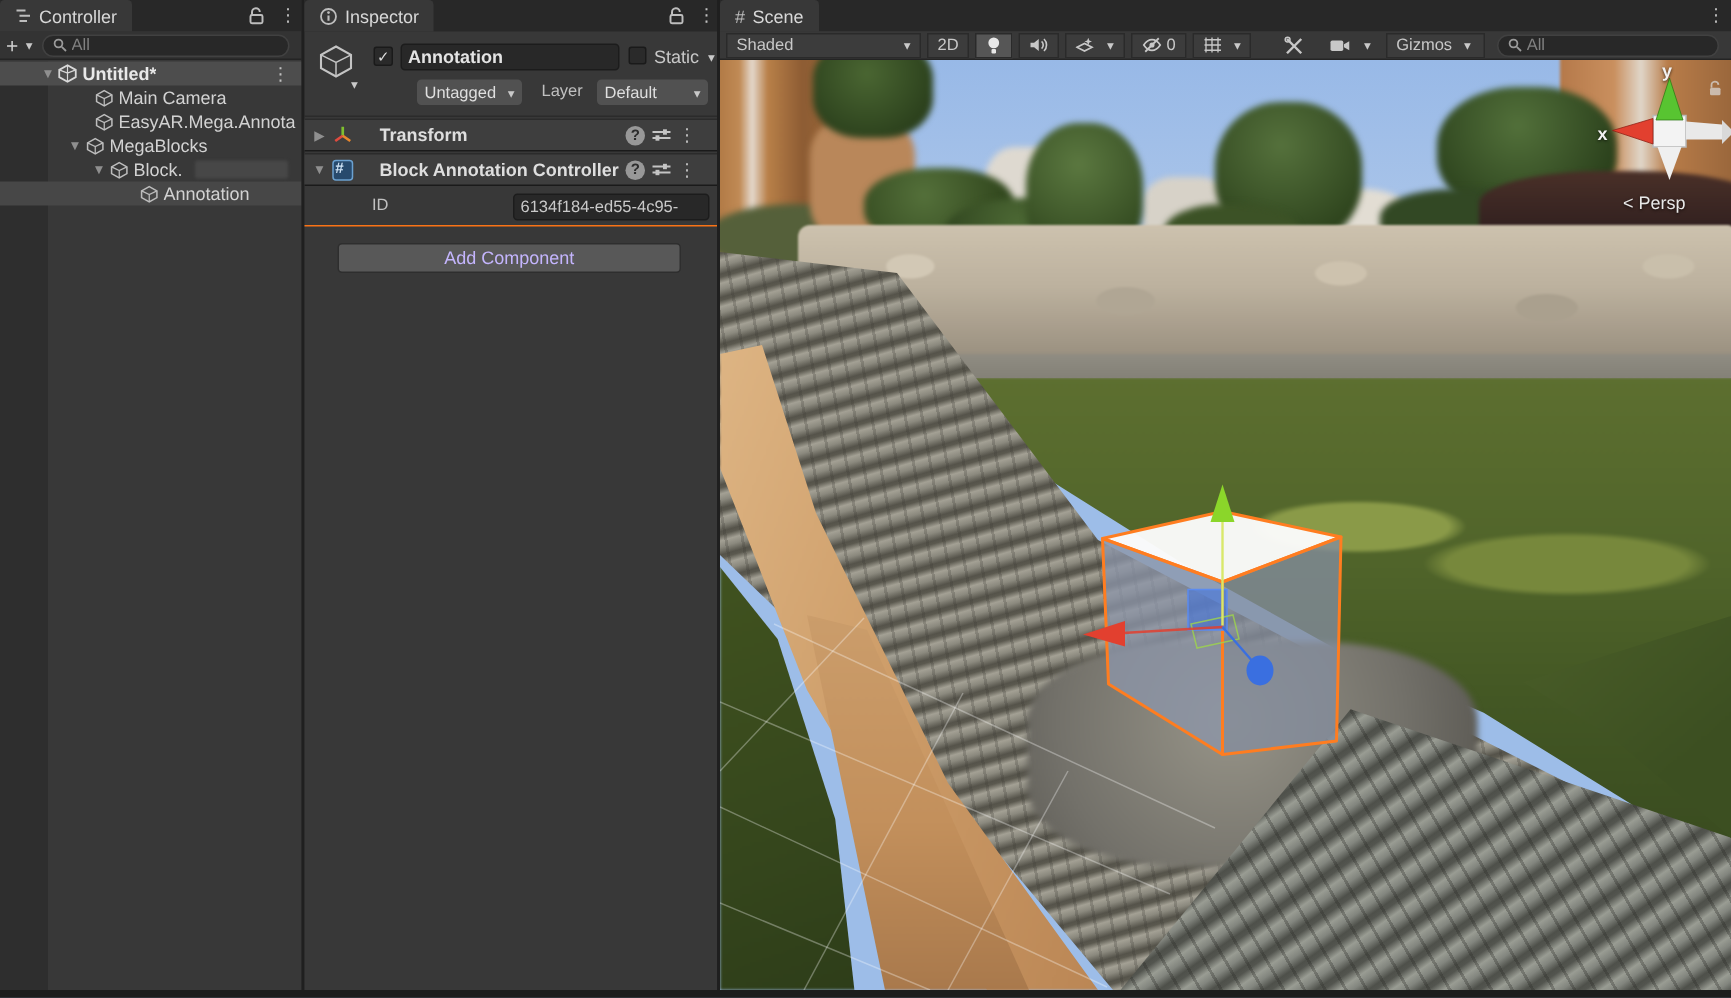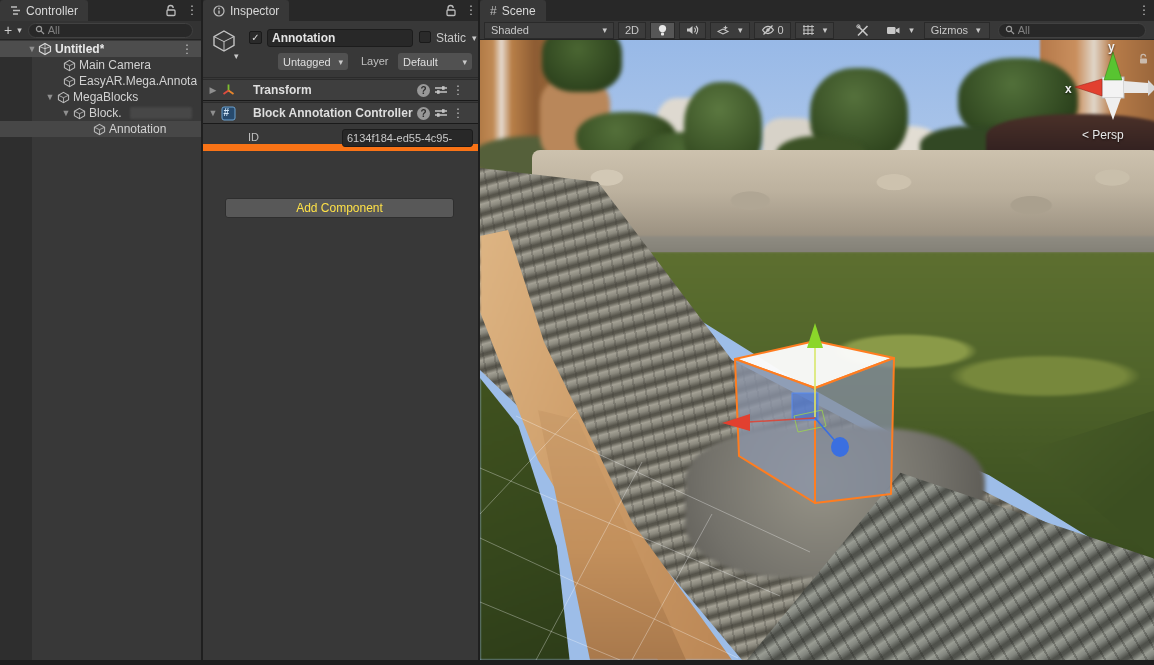--- a/index.html
+++ b/index.html
@@ -231,26 +231,26 @@
     <span class="icon" style="width:22px;">
       <svg width="14" height="12" viewBox="0 0 14 12">
           <path d="M1 4h12M1 8h12" stroke="#c4c4c4" stroke-width="1.3"></path>
           <rect x="8" y="2.2" width="2.6" height="3.6" fill="#c4c4c4"></rect>
           <rect x="3" y="6.2" width="2.6" height="3.6" fill="#c4c4c4"></rect>
         </svg>
     </span>
     <span class="kebab">⋮</span>
   </div>
 
-  <div class="abs" style="left:0; top:125px; right:0; height:26px; border-bottom:7px solid #f97316;">
+  <div class="abs" style="left:0; top:125px; right:0; height:26px; border-bottom:1px solid #f97316;">
     <span class="abs" style="left:45px; top:6px; font-size:11px; color:#c0c0c0;">ID</span>
     <input class="field abs" style="left: 139px; top: 4px; width: 131px; height: 18px;" value="6134f184-ed55-4c95-">
   </div>
 
-  <button class="abs" style="left:22px; top:162px; width:229px; height:20px; background:#585858; border:1px solid #2e2e2e; border-radius:3px; color:#fde047; font-size:12px; font-family:'Liberation Sans',sans-serif;margin-top:36px;">Add Component</button>
+  <button class="abs" style="left:22px; top:162px; width:229px; height:20px; background:#585858; border:1px solid #2e2e2e; border-radius:3px; color:#c4b5fd; font-size:12px; font-family:'Liberation Sans',sans-serif;">Add Component</button>
 </div>
 
 <div class="vdivider" style="left:478px;"></div>
 
 <div class="panel" style="left:480px; width:674px; height:660px;">
   <div class="tabstrip">
     <div class="tab" style="left:0;">
       <span style="color:#bdbdbd; font-size:12px;">#</span>
       <span>Scene</span>
     </div>

